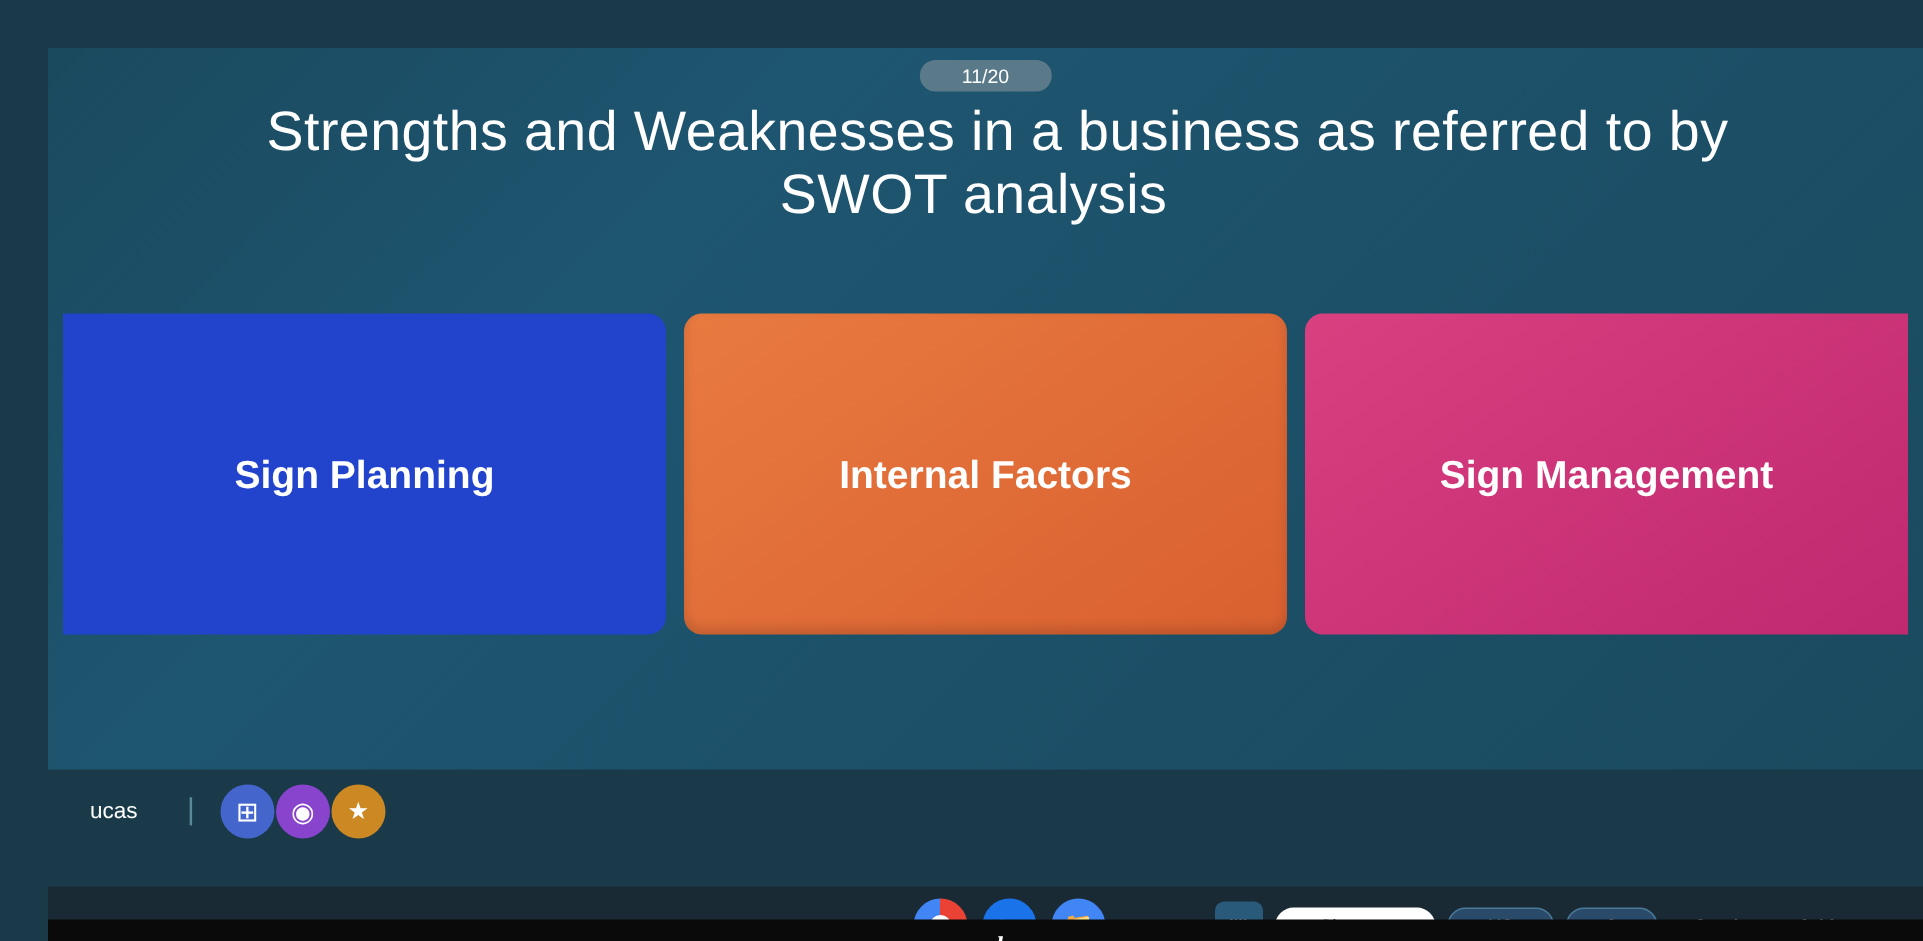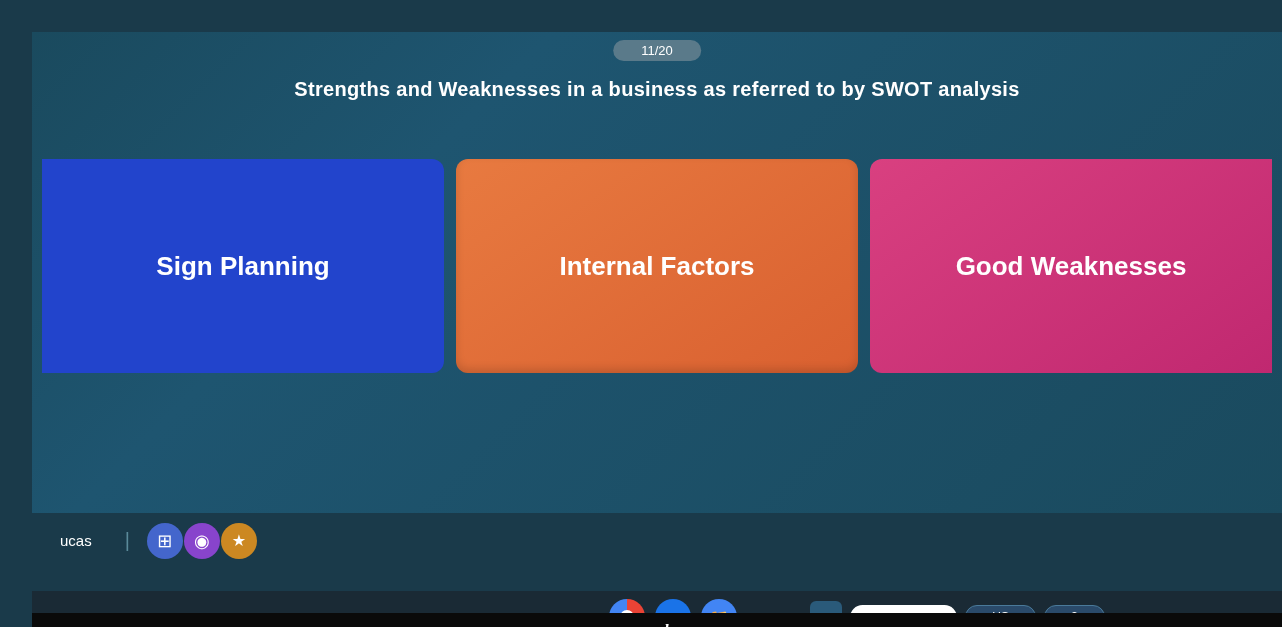--- a/index.html
+++ b/index.html
@@ -34,24 +34,24 @@
       border-radius: 12px;
       position: absolute;
       top: 8px;
       left: 50%;
       transform: translateX(-50%);
     }
 
     
     .question-text {
       color: white;
-      font-size: 20px;
-      font-weight: 700;
+      font-size: 37px;
+      font-weight: 400;
       text-align: center;
-      margin-top: 28px;
+      margin-top: 17px;
       padding: 0 60px;
       letter-spacing: 0.3px;
     }
 
     
     .cards-container {
       display: flex;
       flex-direction: row;
       gap: 0;
       margin-top: 50px;
@@ -265,21 +265,21 @@
     <div class="answer-card card-blue-dark">
       <span>Sign Planning</span>
     </div>
 
 
     <div class="answer-card card-orange">
       <span>Internal Factors</span>
     </div>
 
     <div class="answer-card card-pink">
-      <span>Good Weaknesses</span>
+      <span>Sign Management</span>
     </div>
 
   </div>
 
 </div>
 
 <div class="user-bar">
   <span class="user-name">ucas</span>
   <span class="user-bar-divider">|</span>
 

